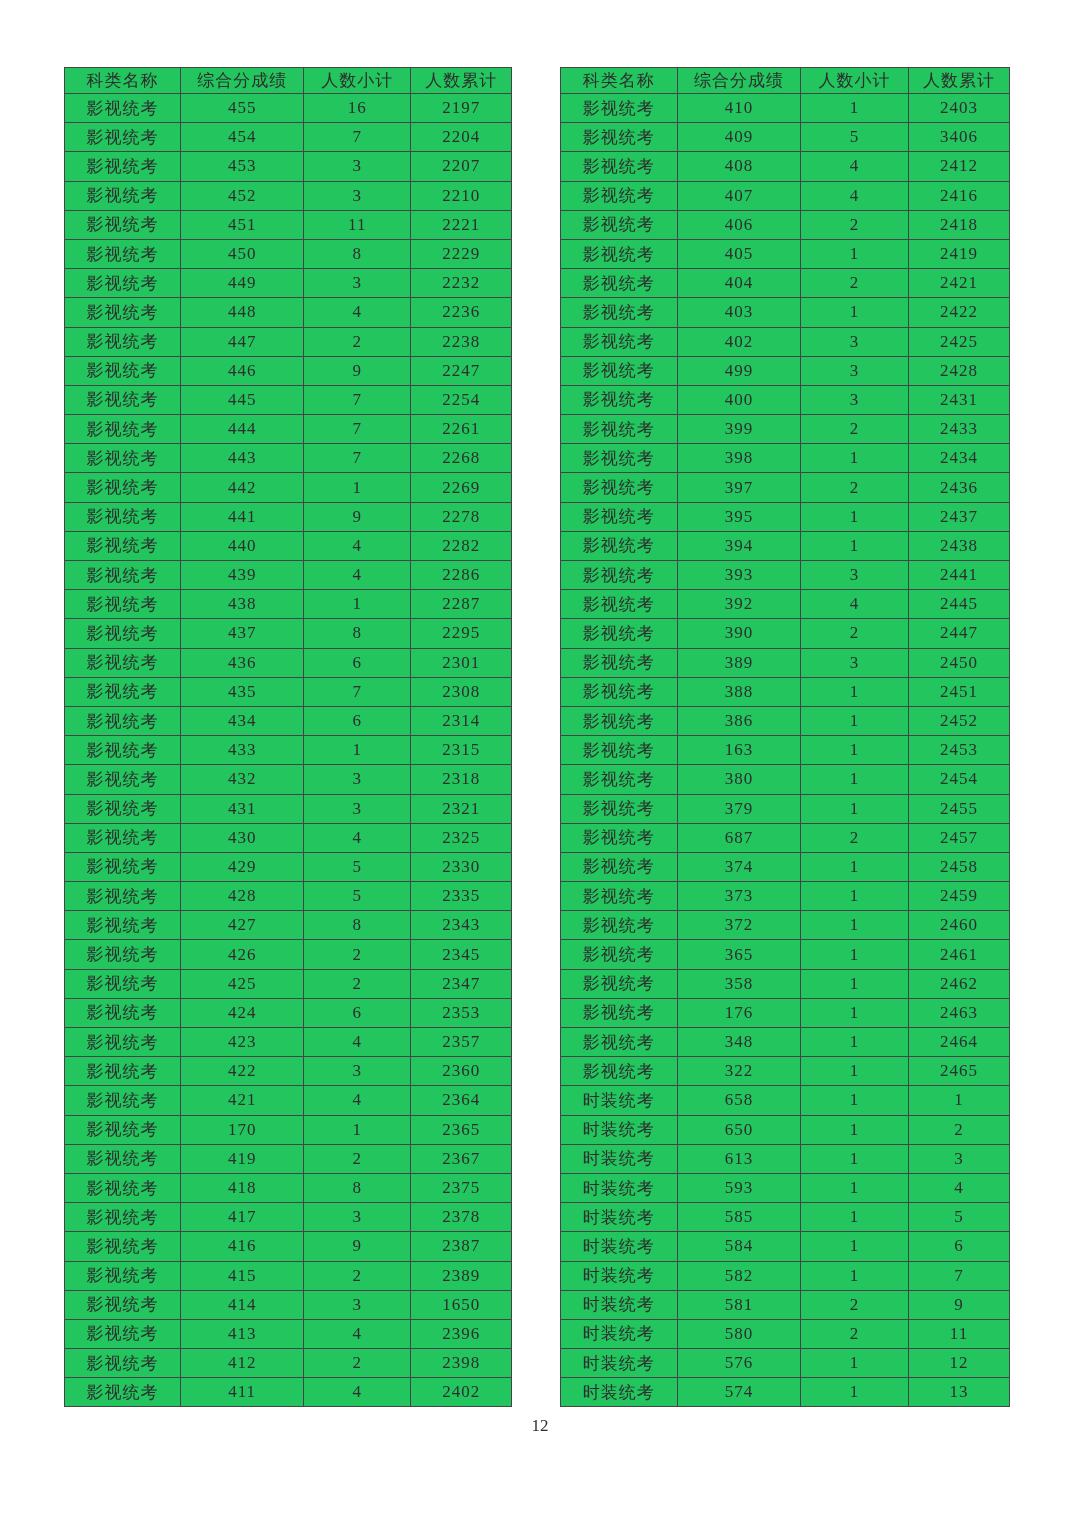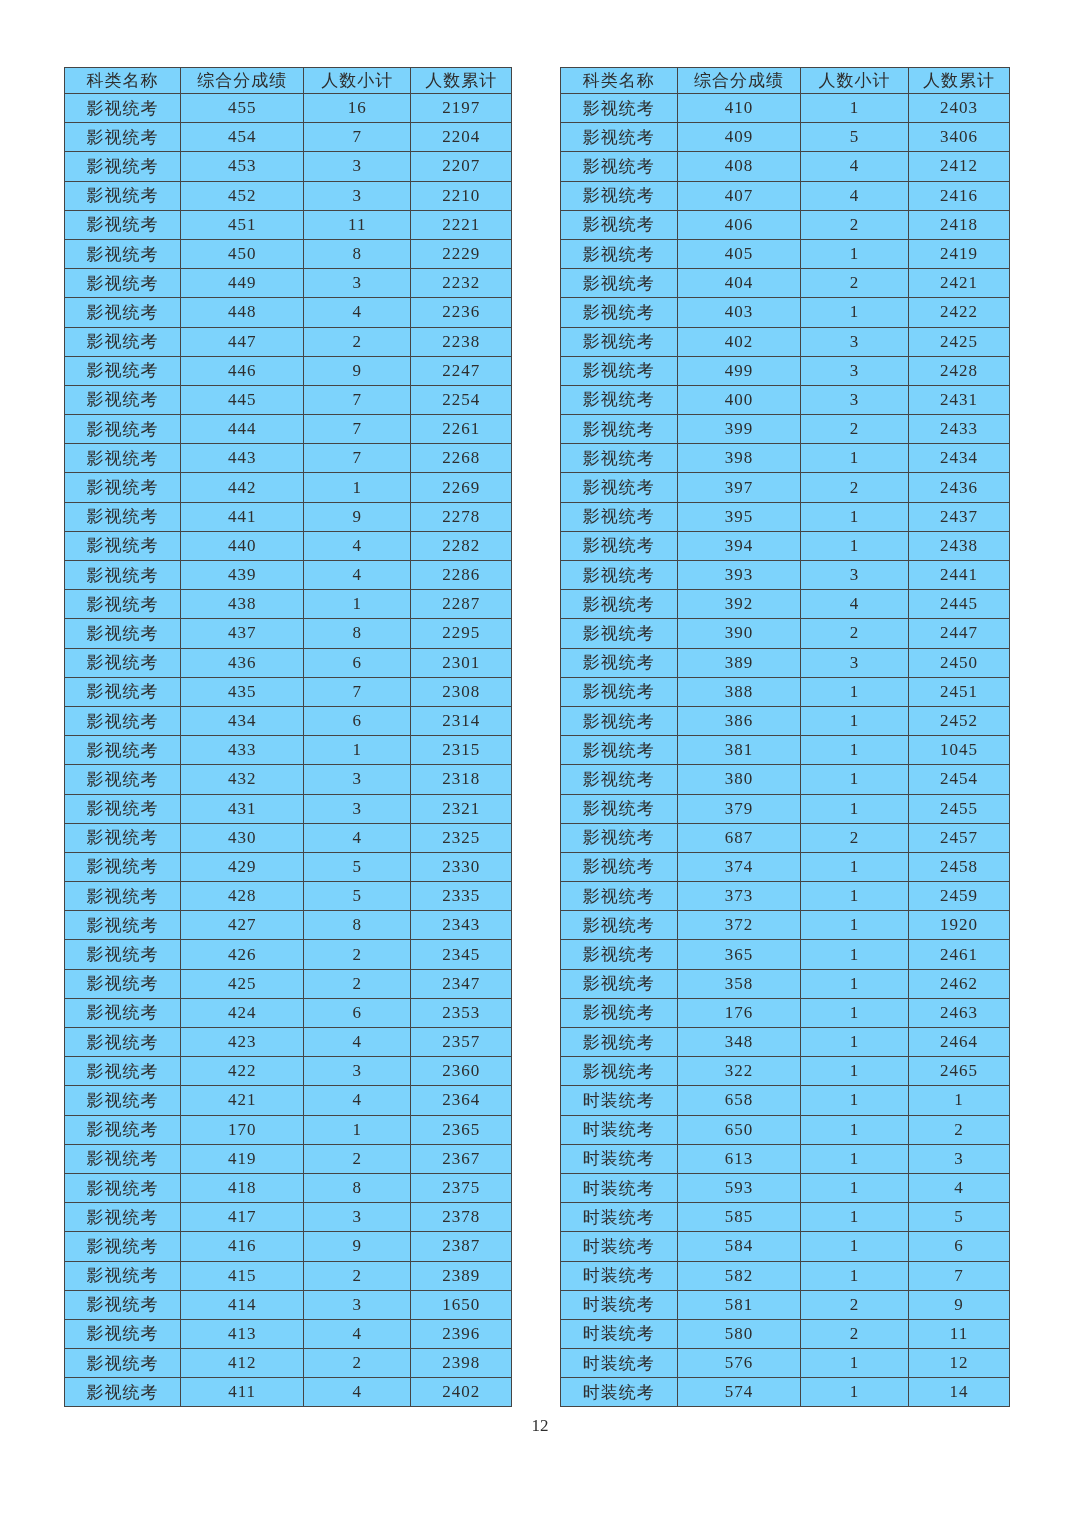--- a/index.html
+++ b/index.html
@@ -14,21 +14,21 @@
     background: #ffffff;
     font-family: "Liberation Serif", "DejaVu Serif", serif;
     color: #2e2e2e;
     overflow: hidden;
   }
   table.score-table {
     position: absolute;
     top: 67px;
     border-collapse: collapse;
     table-layout: fixed;
-    background: #7dd3fc;
+    background: #22c55e;
   }
   table.score-table.left  { left: 64px;  width: 448px; }
   table.score-table.right { left: 560px; width: 450px; }
 
   table.score-table col.c1 { width: 26%; }
   table.score-table col.c2 { width: 27.5%; }
   table.score-table col.c3 { width: 24%; }
   table.score-table col.c4 { width: 22.5%; }
 
   table.score-table th,
@@ -498,23 +498,23 @@
           <td>2451</td>
         </tr>
         <tr>
           <td>影视统考</td>
           <td>386</td>
           <td>1</td>
           <td>2452</td>
         </tr>
         <tr>
           <td>影视统考</td>
-          <td>381</td>
-          <td>1</td>
-          <td>1045</td>
+          <td>163</td>
+          <td>1</td>
+          <td>2453</td>
         </tr>
         <tr>
           <td>影视统考</td>
           <td>380</td>
           <td>1</td>
           <td>2454</td>
         </tr>
         <tr>
           <td>影视统考</td>
           <td>379</td>
@@ -536,21 +536,21 @@
         <tr>
           <td>影视统考</td>
           <td>373</td>
           <td>1</td>
           <td>2459</td>
         </tr>
         <tr>
           <td>影视统考</td>
           <td>372</td>
           <td>1</td>
-          <td>1920</td>
+          <td>2460</td>
         </tr>
         <tr>
           <td>影视统考</td>
           <td>365</td>
           <td>1</td>
           <td>2461</td>
         </tr>
         <tr>
           <td>影视统考</td>
           <td>358</td>
@@ -632,20 +632,20 @@
         <tr>
           <td>时装统考</td>
           <td>576</td>
           <td>1</td>
           <td>12</td>
         </tr>
         <tr>
           <td>时装统考</td>
           <td>574</td>
           <td>1</td>
-          <td>14</td>
+          <td>13</td>
         </tr>
       </tbody>
   </table>
 
   <div class="page-number">12</div>
 
 </div>
 
 </body></html>

